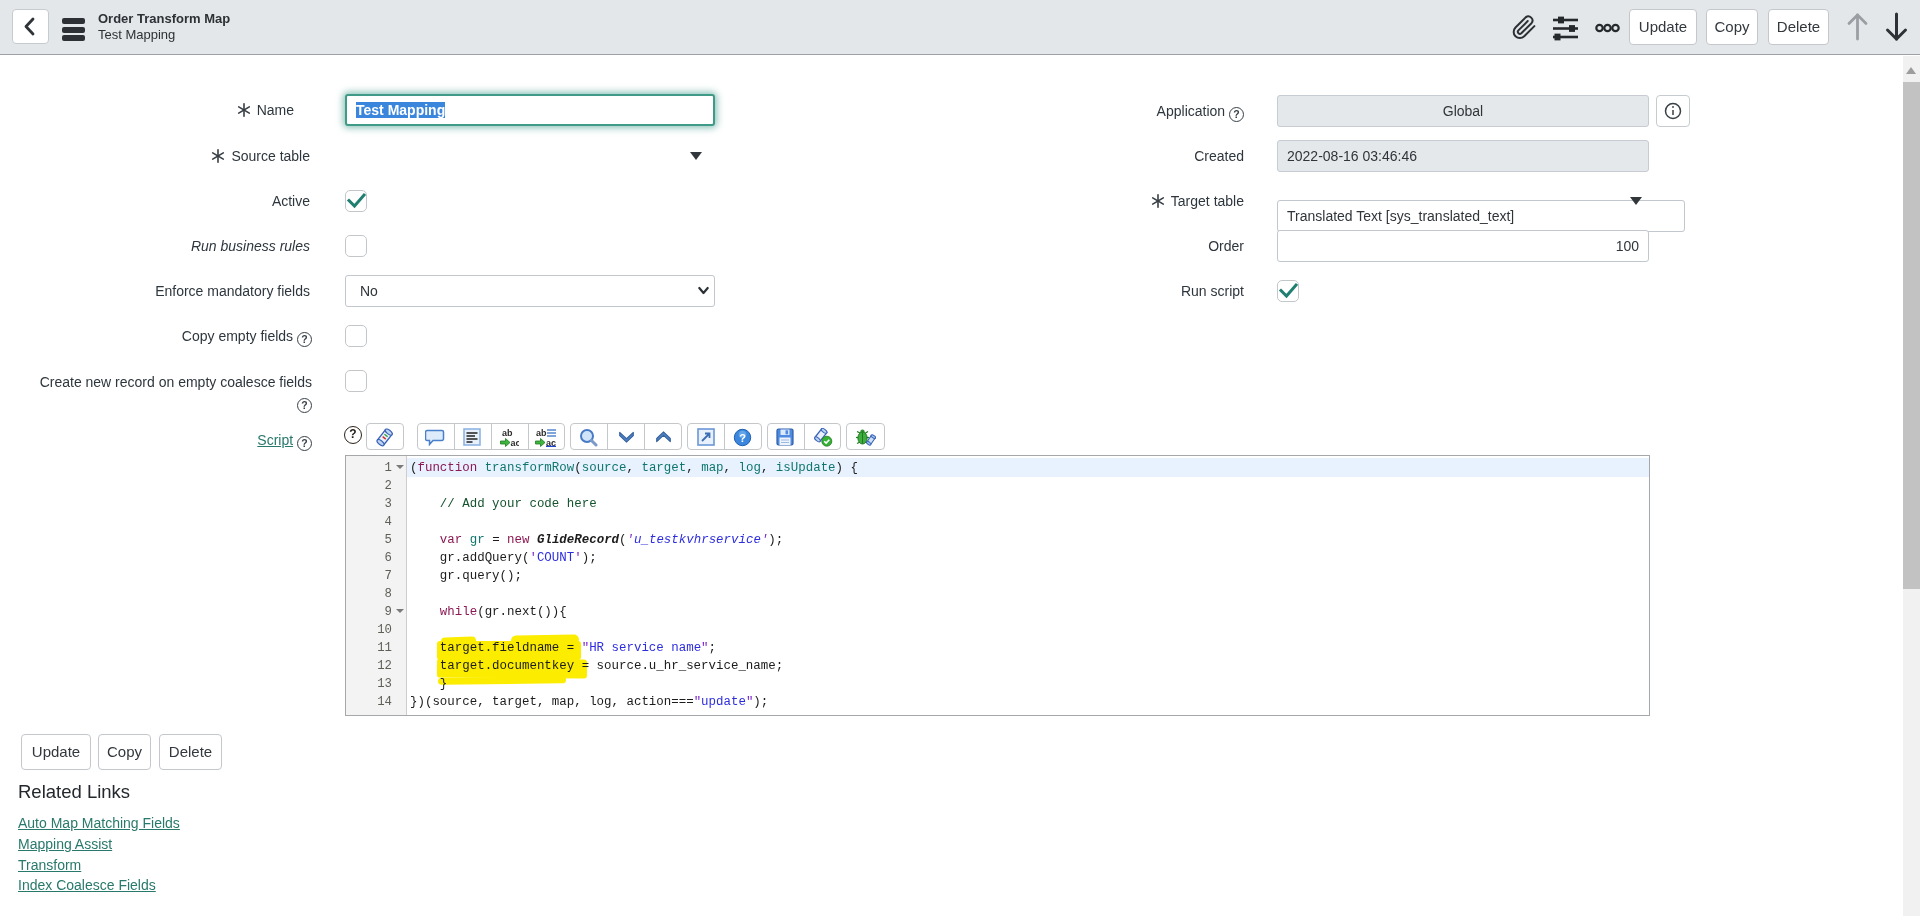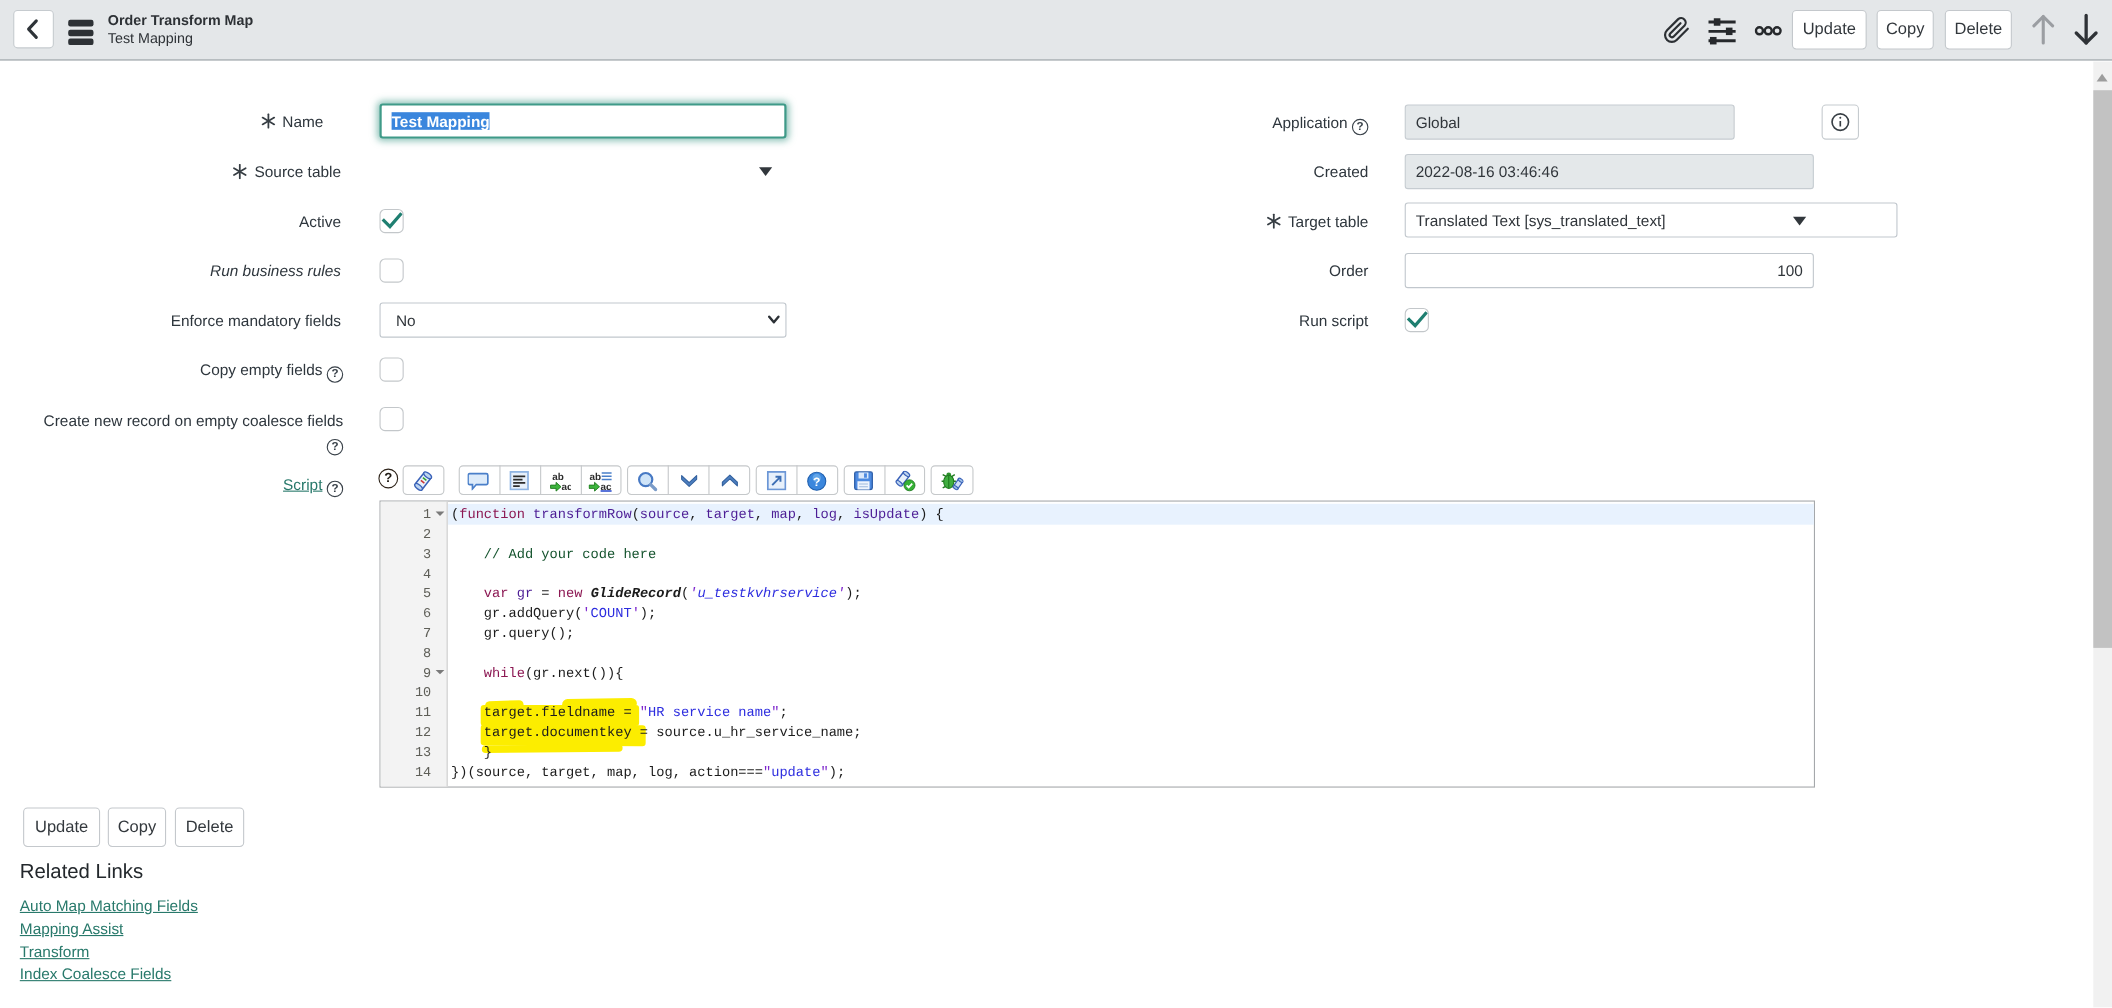--- a/index.html
+++ b/index.html
@@ -37,21 +37,21 @@
   font-family:"Liberation Mono", monospace; font-size:12.45px; }
 #gut { position:absolute; left:0; top:0; width:61px; height:259px;
   background:#f3f3f3; border-right:1px solid #cdcdcd; }
 .ln { position:absolute; width:46px; text-align:right; color:#5f5f58;
   font-size:12.3px; line-height:18px; }
 .fold { position:absolute; left:50px; width:0; height:0;
   border-left:4px solid transparent; border-right:4px solid transparent;
   border-top:4.5px solid #7a7a7a; }
 .cl { position:absolute; left:64px; line-height:18px; white-space:pre; color:#1c1c1c; }
 .kw { color:#8c1853; font-weight:normal; }
-.vr { color:#4c1d95; }
+.vr { color:#0f766e; }
 .st { color:#2d2ddf; }
 .qt { color:#7d26cd; }
 .cm-c { color:#14532d; }
 
 .link { position:absolute; left:18px; font-size:14px; color:#28796b;
   text-decoration:underline; }
 </style>
 </head>
 <body>
 <div id="page">
@@ -142,42 +142,42 @@
 
 <div class="lbl" style="left:20px; top:320px; width:292px;">Copy empty fields <span class="qm">?</span></div>
 <div class="cb" style="left:345px; top:325px;"></div>
 
 <div class="lbl" style="left:20px; top:372px; width:292px; line-height:20px;">Create new record on empty coalesce fields<br><span class="qm">?</span></div>
 <div class="cb" style="left:345px; top:370px;"></div>
 
 <div class="lbl" style="left:20px; top:424px; width:292px;"><span style="color:#28796b; text-decoration:underline;">Script</span> <span class="qm">?</span></div>
 
 <div class="lbl" style="left:954px; top:95px; width:290px;">Application <span class="qm">?</span></div>
-<div class="inp ro" style="left:1277px; top:95px; width:300px;">Global</div>
+<div class="inp ro" style="left:1277px; top:95px; width:372px;text-align:center;">Global</div>
 <div class="hbtn" style="left:1656px; top:95px; width:34px; height:32px;">
   <svg width="32" height="30" viewBox="0 0 32 30">
         <g fill="none" stroke="#383f45" stroke-width="1.5">
           <circle cx="16" cy="15" r="7.5"></circle>
           <line x1="16" y1="14" x2="16" y2="19"></line>
           <circle cx="16" cy="11" r="0.9" fill="#383f45" stroke="none"></circle>
         </g>
       </svg>
 </div>
 
 <div class="lbl" style="left:954px; top:140px; width:290px;">Created</div>
 <div class="inp ro" style="left:1277px; top:140px; width:372px;">2022-08-16 03:46:46</div>
 
 <div class="lbl" style="left:954px; top:185px; width:290px;"><svg class="ast" width="14" height="14" viewBox="0 0 14 14">
         <g stroke="#373e44" stroke-width="1.6" stroke-linecap="round">
           <line x1="7" y1="0.8" x2="7" y2="13.2"></line>
           <line x1="1.7" y1="3.9" x2="12.3" y2="10.1"></line>
           <line x1="1.7" y1="10.1" x2="12.3" y2="3.9"></line>
         </g>
       </svg>Target table</div>
-<div class="inp" style="left:1277px; top:184px; width:448px;">Translated Text [sys_translated_text]</div>
+<div class="inp" style="left:1277px; top:200px; width:408px;">Translated Text [sys_translated_text]</div>
 <div class="tri" style="left:1630px; top:197px;"></div>
 
 <div class="lbl" style="left:954px; top:230px; width:290px;">Order</div>
 <div class="inp" style="left:1277px; top:230px; width:372px; text-align:right;">100</div>
 
 <div class="lbl" style="left:954px; top:275px; width:290px;">Run script</div>
 <div class="cb" style="left:1277px; top:280px;"><svg width="20" height="20" viewBox="0 0 20 20">
         <path d="M3 9.5 L8.5 15 L18 4" fill="none" stroke="#1f7f71" stroke-width="3" stroke-linecap="square"></path>
       </svg></div>
 

